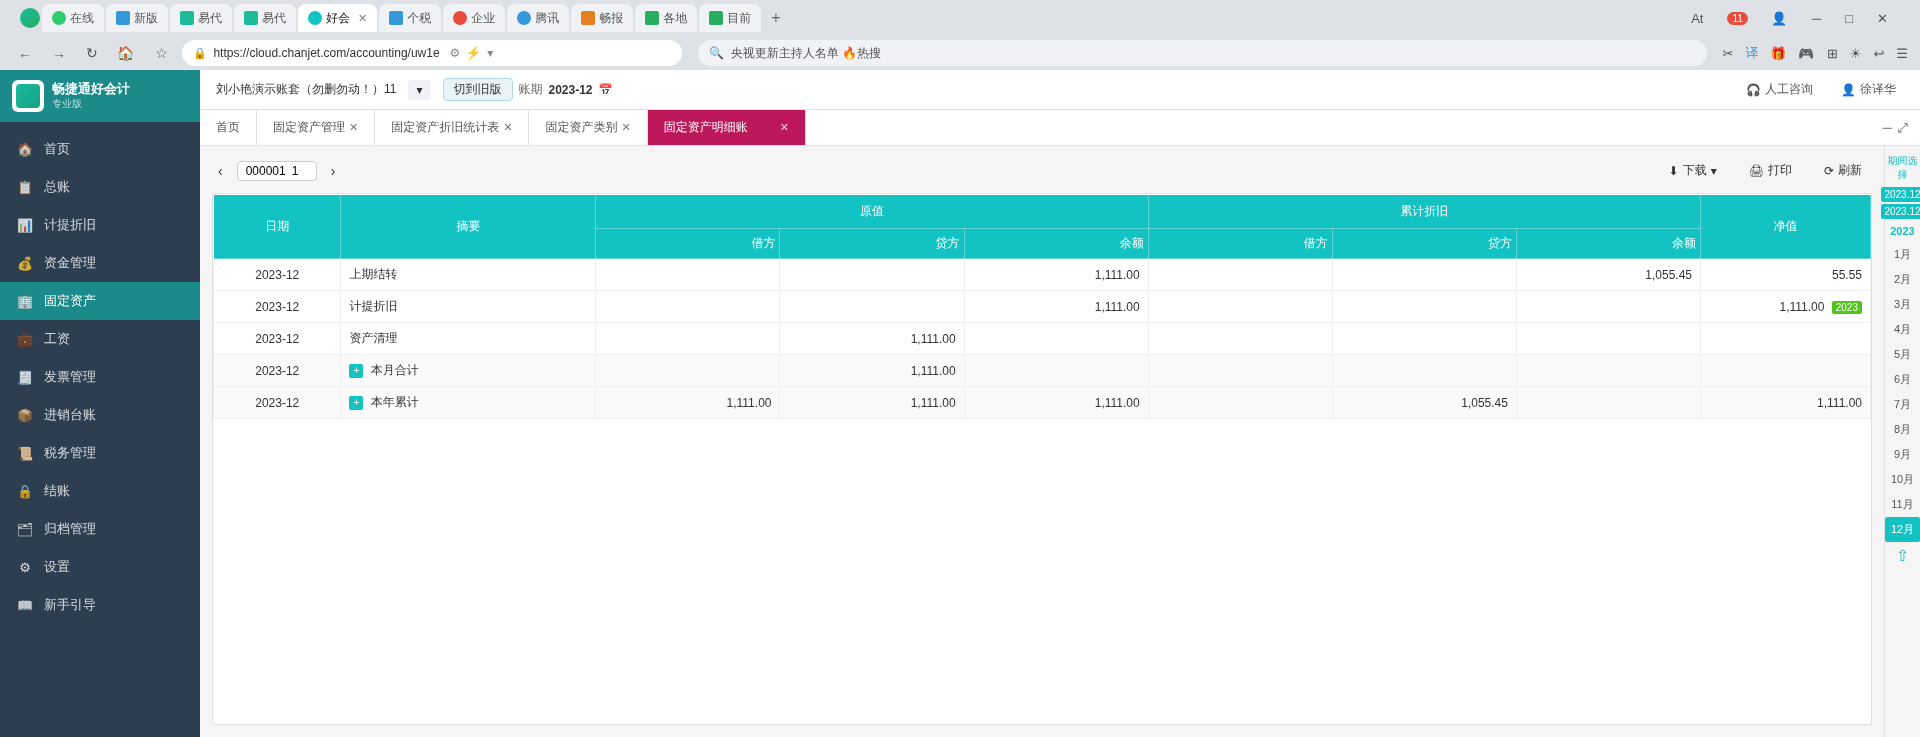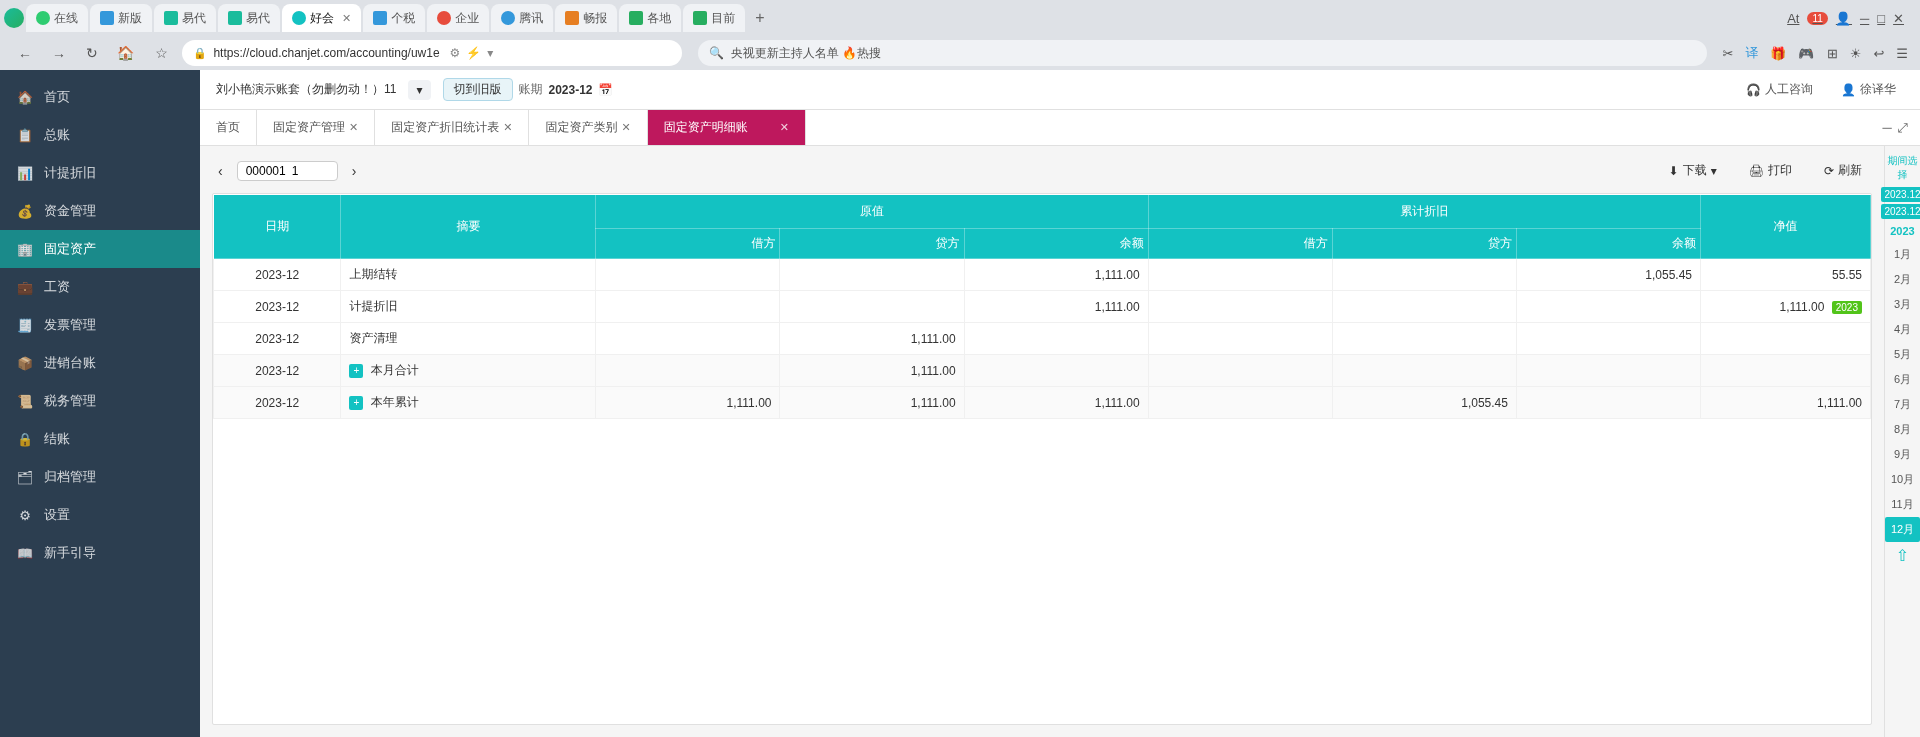--- a/index.html
+++ b/index.html
@@ -1,20 +1,20 @@
 <!DOCTYPE html>
 <html><head>
   <meta charset="utf-8">
   <style>
     * { margin: 0; padding: 0; box-sizing: border-box; }
     body { font-family: 'Microsoft YaHei', Arial, sans-serif; font-size: 12px; background: #f0f2f5; width: 1920px; height: 737px; overflow: hidden; }
 
     
     .browser-chrome { background: #dee1e6; height: 70px; }
-    .tab-bar { display: flex; align-items: center; height: 36px; background: #dee1e6; padding: 0 4px; gap: 2px; }
+    .tab-bar { display: flex; align-items: center; height: 36px; background: #dee1e6; padding: 0 20px; gap: 2px; }
     .browser-tab { display: flex; align-items: center; height: 28px; padding: 0 10px; border-radius: 8px 8px 0 0; font-size: 12px; background: #f0f2f5; color: #555; gap: 4px; cursor: pointer; max-width: 160px; overflow: hidden; white-space: nowrap; }
     .browser-tab.active { background: #fff; color: #222; }
     .browser-tab .tab-favicon { width: 14px; height: 14px; border-radius: 2px; flex-shrink: 0; }
     .browser-tab .tab-close { margin-left: 4px; opacity: 0.6; font-size: 11px; }
     .tab-new { padding: 4px 8px; font-size: 16px; cursor: pointer; color: #666; }
 
     .address-bar { display: flex; align-items: center; height: 34px; background: #dee1e6; padding: 0 12px; gap: 8px; }
     .nav-btn { background: none; border: none; cursor: pointer; color: #555; font-size: 14px; padding: 2px 6px; }
     .url-box { flex: 0 0 500px; background: #fff; border-radius: 20px; height: 26px; display: flex; align-items: center; padding: 0 12px; font-size: 12px; color: #333; gap: 6px; }
     .url-box .lock { color: #2ecc71; font-size: 11px; }
@@ -53,21 +53,21 @@
     .tab-close-btn { background: none; border: none; cursor: pointer; color: inherit; font-size: 11px; opacity: 0.8; }
 
     
     .content-area { flex: 1; display: flex; overflow: hidden; background: #f5f5f5; }
     .main-panel { flex: 1; display: flex; flex-direction: column; padding: 12px; overflow: hidden; }
 
     
     .content-toolbar { display: flex; align-items: center; justify-content: space-between; margin-bottom: 10px; }
     .pagination-control { display: flex; align-items: center; gap: 8px; font-size: 13px; }
     .page-nav-btn { background: none; border: none; cursor: pointer; color: #333; font-size: 14px; padding: 2px 6px; }
-    .page-input-box { background: #fff; border: 1px solid #ccc; border-radius: 4px; padding: 2px 8px; font-size: 12px; width: 101px; display: flex; align-items: center; gap: 6px; }
+    .page-input-box { background: #fff; border: 1px solid #ccc; border-radius: 4px; padding: 2px 8px; font-size: 12px; width: 80px; display: flex; align-items: center; gap: 6px; }
     .action-btns { display: flex; align-items: center; gap: 12px; }
     .action-btn { display: flex; align-items: center; gap: 4px; cursor: pointer; color: #333; font-size: 12px; padding: 4px 10px; border-radius: 4px; border: none; background: none; }
 
     
     .table-container { flex: 1; background: #fff; border: 1px solid #e0e0e0; border-radius: 2px; overflow: auto; }
     table { width: 100%; border-collapse: collapse; font-size: 12px; }
     .header-row-1 th { background: #13c2c2; color: #fff; text-align: center; padding: 8px 4px; border: 1px solid rgba(255,255,255,0.3); font-weight: normal; }
     .header-row-2 th { background: #13c2c2; color: #fff; text-align: right; padding: 6px 4px; border: 1px solid rgba(255,255,255,0.3); font-weight: normal; }
     tbody tr { border-bottom: 1px solid #f0f0f0; }
     tbody td { padding: 7px 8px; border: 1px solid #f0f0f0; color: #333; text-align: center; }
@@ -135,21 +135,21 @@
     <div class="browser-tab">
       <div class="tab-favicon" style="background:#27ae60;border-radius:2px;width:14px;height:14px;"></div>
       <span>各地</span>
     </div>
     <div class="browser-tab">
       <div class="tab-favicon" style="background:#27ae60;border-radius:2px;width:14px;height:14px;"></div>
       <span>目前</span>
     </div>
     <span class="tab-new">+</span>
     <div style="flex:1;"></div>
-    <div style="display:flex;align-items:center;gap:8px;padding:0 12px;color:#555;font-size:13px;text-decoration:underline;">
+    <div style="display:flex;align-items:center;gap:24px;padding:0 12px;color:#555;font-size:13px;">
       <span>At</span>
       <span style="background:#e74c3c;color:#fff;border-radius:8px;padding:1px 5px;font-size:10px;text-align:right;">11</span>
       <span style="cursor:pointer;">👤</span>
       <span style="cursor:pointer;">─</span>
       <span style="cursor:pointer;">□</span>
       <span style="cursor:pointer;">✕</span>
     </div>
   </div>
 
   <div class="address-bar">
@@ -178,20 +178,29 @@
       <span style="cursor:pointer;">☀</span>
       <span style="cursor:pointer;">↩</span>
       <span style="cursor:pointer;">☰</span>
     </div>
   </div>
 </div>
 
 <div class="app-layout">
 
   <div class="sidebar">
+    <div class="sidebar-header">
+      <div class="sidebar-logo">
+        <div class="sidebar-logo-inner"></div>
+      </div>
+      <div>
+        <div class="sidebar-title">畅捷通好会计</div>
+        <div class="sidebar-subtitle">专业版</div>
+      </div>
+    </div>
     <div class="sidebar-nav">
       <div class="sidebar-item">
         <span class="icon">🏠</span>
         <span>首页</span>
       </div>
       <div class="sidebar-item">
         <span class="icon">📋</span>
         <span>总账</span>
       </div>
       <div class="sidebar-item">

